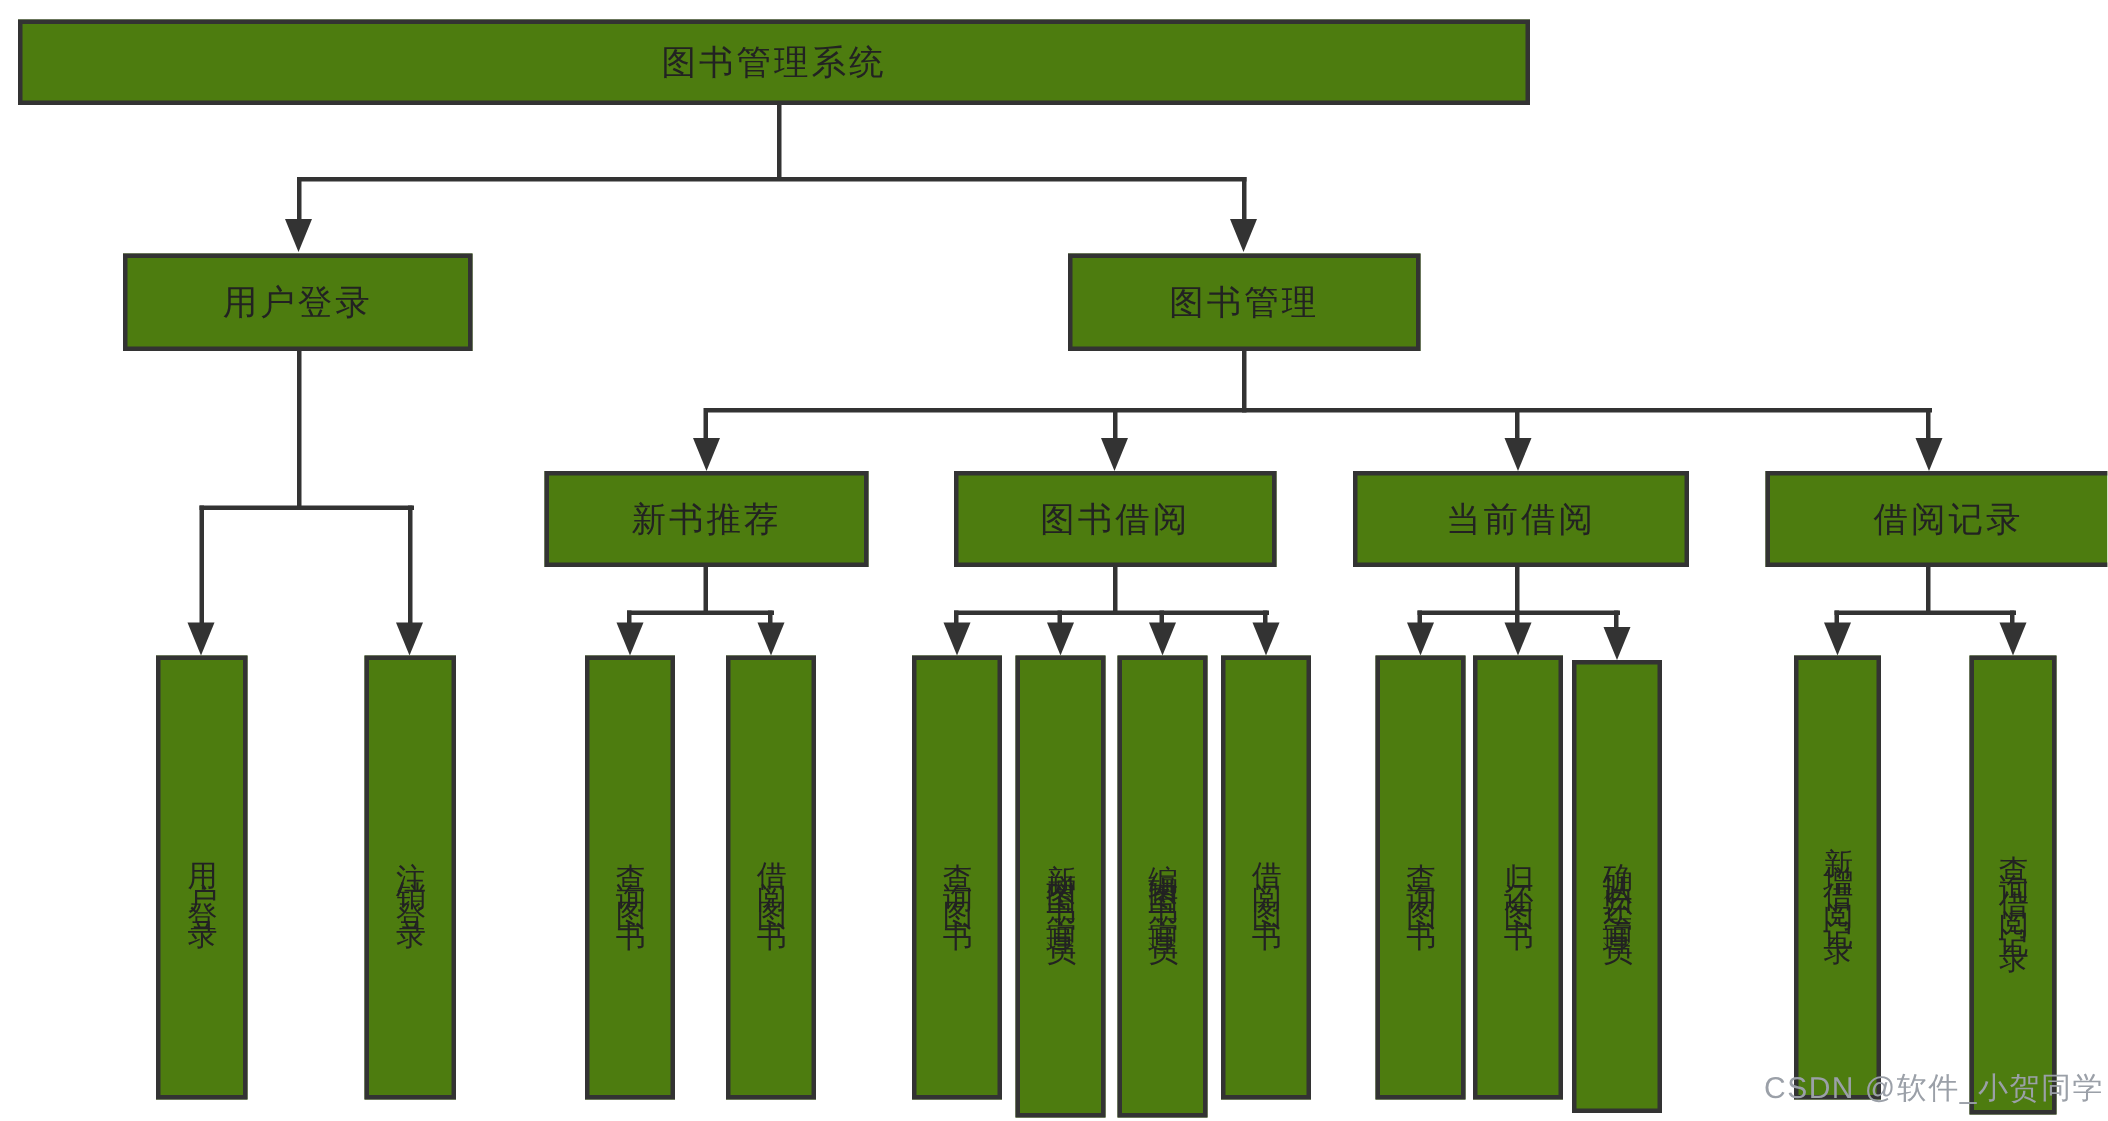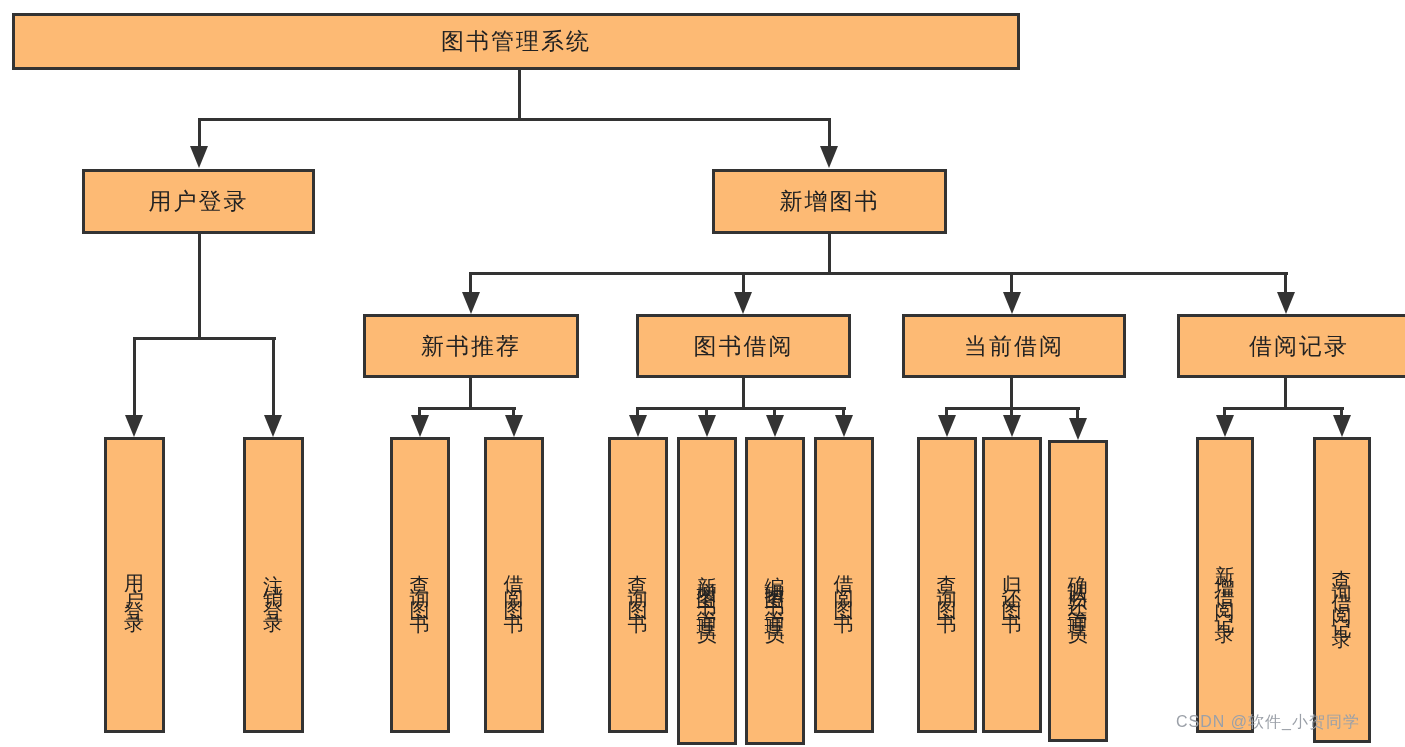--- a/index.html
+++ b/index.html
@@ -8,42 +8,42 @@
     --wm:#9ba0a8;
     --bg:#ffffff;
   }
   html,body{margin:0;padding:0;background:var(--bg);}
   .canvas{
     position:relative;width:1405px;height:747px;background:var(--bg);
     overflow:hidden;font-family:"Liberation Sans",sans-serif;color:var(--text);
   }
   .box{
     position:absolute;box-sizing:border-box;border:3px solid var(--line);
-    background:#fdba74;display:flex;align-items:center;justify-content:center;
+    background:#4d7c0f;display:flex;align-items:center;justify-content:center;
   }
   .htext{
     font-size:23px;letter-spacing:2px;color:var(--text);white-space:nowrap;
   }
   .vtext{
     writing-mode:vertical-lr;text-orientation:mixed;
     font-size:20px;color:var(--text);line-height:1;white-space:nowrap;
   }
   .vsp-wide{letter-spacing:13px;}
   .vsp-mid{letter-spacing:12px;}
   .vsp-tight{letter-spacing:7px;}
   .hline,.vline{position:absolute;background:var(--line);}
   .hline{height:3px;}
   .vline{width:3px;}
   .ahead{
     position:absolute;width:0;height:0;
     border-left:9px solid transparent;border-right:9px solid transparent;
     border-top:22px solid var(--line);
   }
   .watermark{
-    position:absolute;left:1176px;top:712px;font-size:16px;
+    position:absolute;left:1176px;top:712px;font-size:20px;
     color:var(--wm);white-space:nowrap;letter-spacing:1px;
   }
 </style>
 </head>
 <body>
 
 <div class="canvas">
 
   <div class="box" style="left:12px;top:13px;width:1008px;height:57px">
     <span class="htext">图书管理系统</span>
@@ -53,21 +53,21 @@
   <div class="hline" style="left:198px;top:118px;width:633px"></div>
   <div class="vline" style="left:198px;top:118px;height:32px"></div>
   <div class="ahead" style="left:190px;top:146px"></div>
   <div class="vline" style="left:828px;top:118px;height:32px"></div>
   <div class="ahead" style="left:820px;top:146px"></div>
 
   <div class="box" style="left:82px;top:169px;width:233px;height:65px">
     <span class="htext">用户登录</span>
   </div>
   <div class="box" style="left:712px;top:169px;width:235px;height:65px">
-    <span class="htext">新增图书</span>
+    <span class="htext">图书管理</span>
   </div>
 
   <div class="vline" style="left:828px;top:234px;height:41px"></div>
   <div class="hline" style="left:470px;top:272px;width:818px"></div>
   <div class="vline" style="left:469px;top:272px;height:24px"></div>
   <div class="ahead" style="left:462px;top:292px"></div>
   <div class="vline" style="left:742px;top:272px;height:24px"></div>
   <div class="ahead" style="left:734px;top:292px"></div>
   <div class="vline" style="left:1010px;top:272px;height:24px"></div>
   <div class="ahead" style="left:1003px;top:292px"></div>

